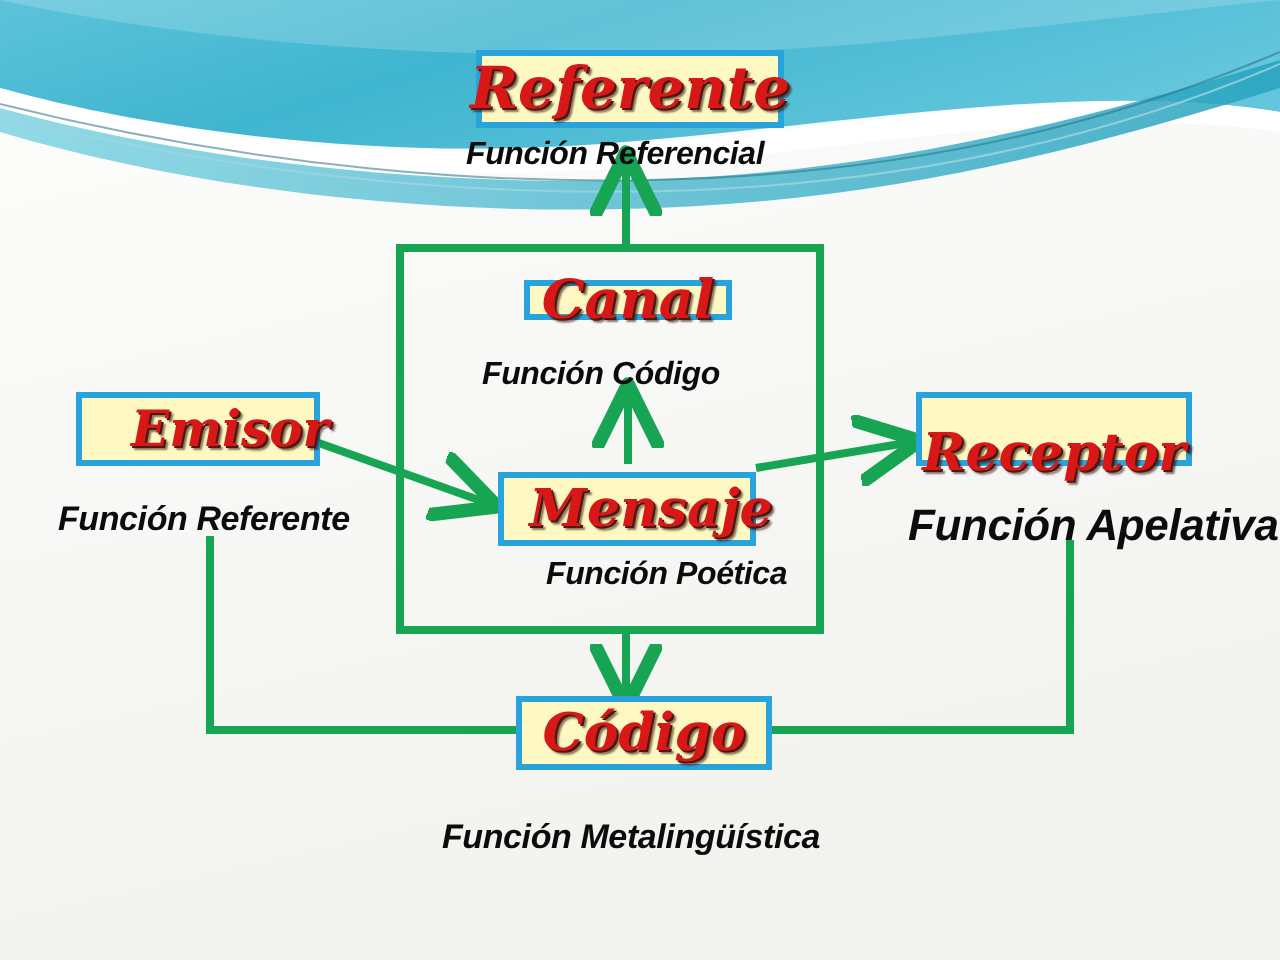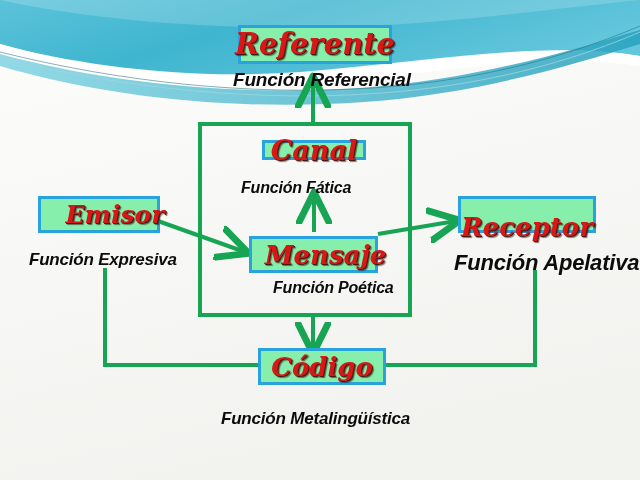--- a/index.html
+++ b/index.html
@@ -39,21 +39,21 @@
     top: 0;
     width: 640px;
     height: 480px;
   }
 
   
   .term-box {
     position: absolute;
     box-sizing: border-box;
     border: 3px solid #29A3DC;
-    background: #86efac;
+    background: #fef9c3;
     display: flex;
     align-items: center;
     justify-content: center;
   }
   .term-label {
     font-family: "DejaVu Serif", "Liberation Serif", serif;
     font-weight: bold;
     font-style: italic;
     color: #D81717;
     line-height: 1;
@@ -86,21 +86,21 @@
 
   #box-receptor  { left: 458px; top: 196px; width: 138px; height: 37px; }
   #box-receptor .term-label { font-size: 26px; margin-top: 24px; }
 
   #box-mensaje   { left: 249px; top: 236px; width: 129px; height: 37px; padding-left: 24px; }
   #box-mensaje .term-label { font-size: 26px; }
 
   #box-codigo    { left: 258px; top: 348px; width: 128px; height: 37px; }
   #box-codigo .term-label { font-size: 26px; }
 
-  #cap-referencial   { left: 233px; top: 69px;  font-size: 19px; }
+  #cap-referencial   { left: 233px; top: 69px;  font-size: 16px; }
   #cap-fatica        { left: 241px; top: 179px; font-size: 16px; }
   #cap-expresiva     { left: 29px;  top: 250px; font-size: 17px; }
   #cap-apelativa     { left: 454px; top: 250px; font-size: 22px; }
   #cap-poetica       { left: 241px; top: 279px; font-size: 16px; margin-left: 32px; }
   #cap-metalinguistica { left: 221px; top: 409px; font-size: 17px; }
 </style>
 </head>
 <body>
 
 <div id="stage">
@@ -181,23 +181,23 @@
   <div class="term-box" id="box-mensaje">
     <span class="term-label">Mensaje</span>
   </div>
 
   <div class="term-box" id="box-codigo">
     <span class="term-label">Código</span>
   </div>
 
   <div class="fn-caption" id="cap-referencial">Función Referencial</div>
 
-  <div class="fn-caption" id="cap-fatica">Función Fática</div>
-
-  <div class="fn-caption" id="cap-expresiva">Función Expresiva</div>
+  <div class="fn-caption" id="cap-fatica">Función Código</div>
+
+  <div class="fn-caption" id="cap-expresiva">Función Referente</div>
 
   <div class="fn-caption" id="cap-apelativa">Función Apelativa</div>
 
   <div class="fn-caption" id="cap-poetica">Función Poética</div>
 
   <div class="fn-caption" id="cap-metalinguistica">Función Metalingüística</div>
 
 </div>
 
 </body></html>

